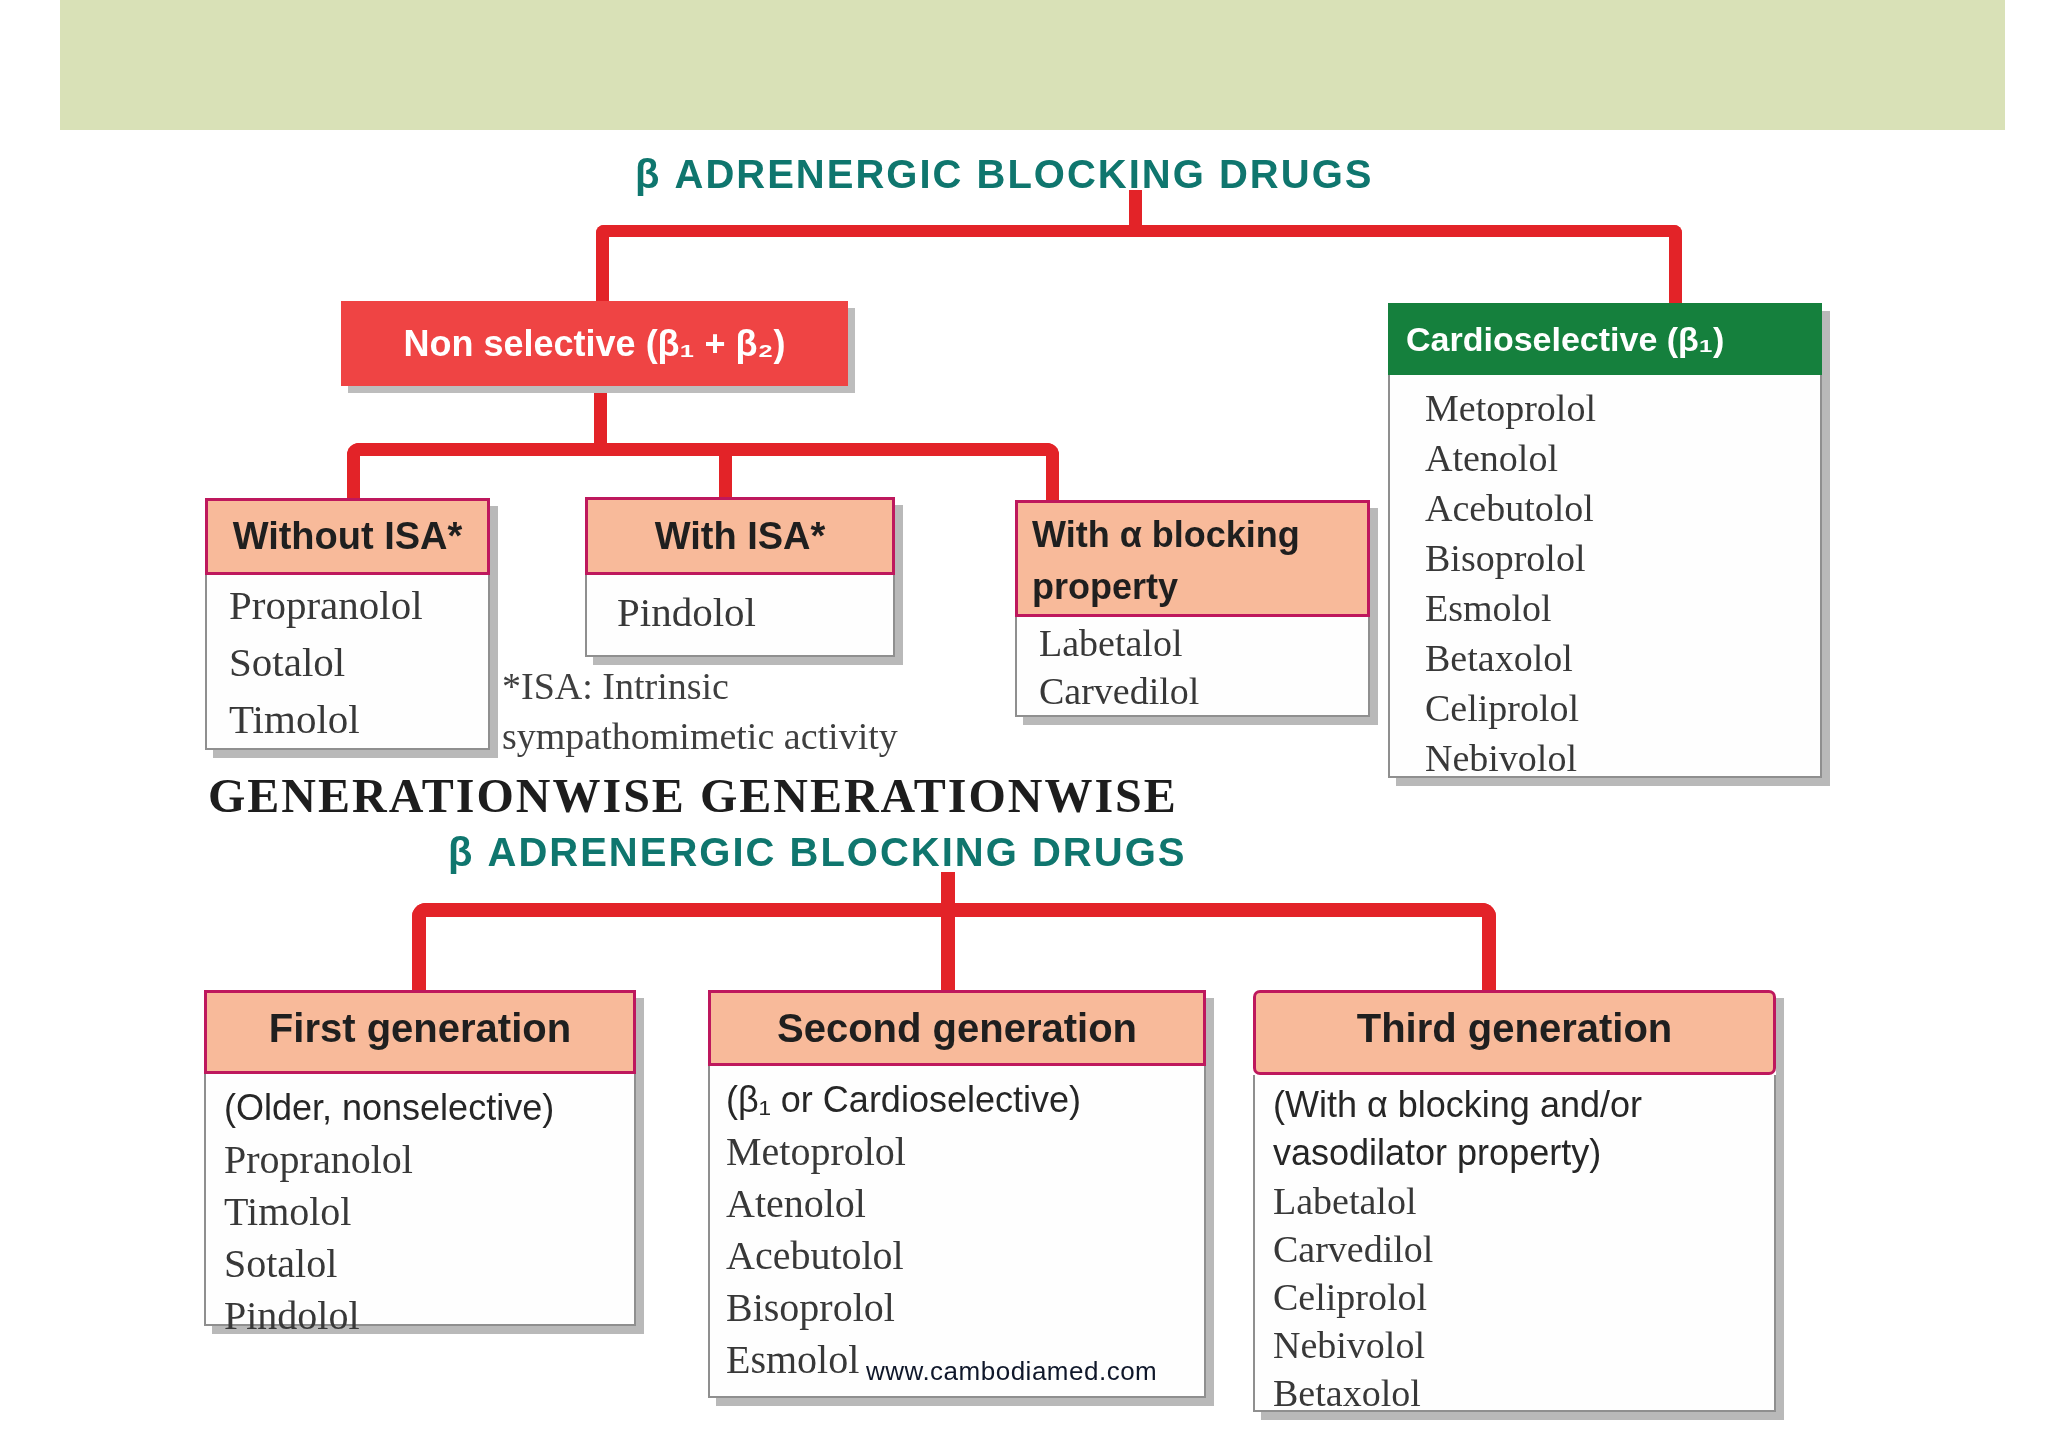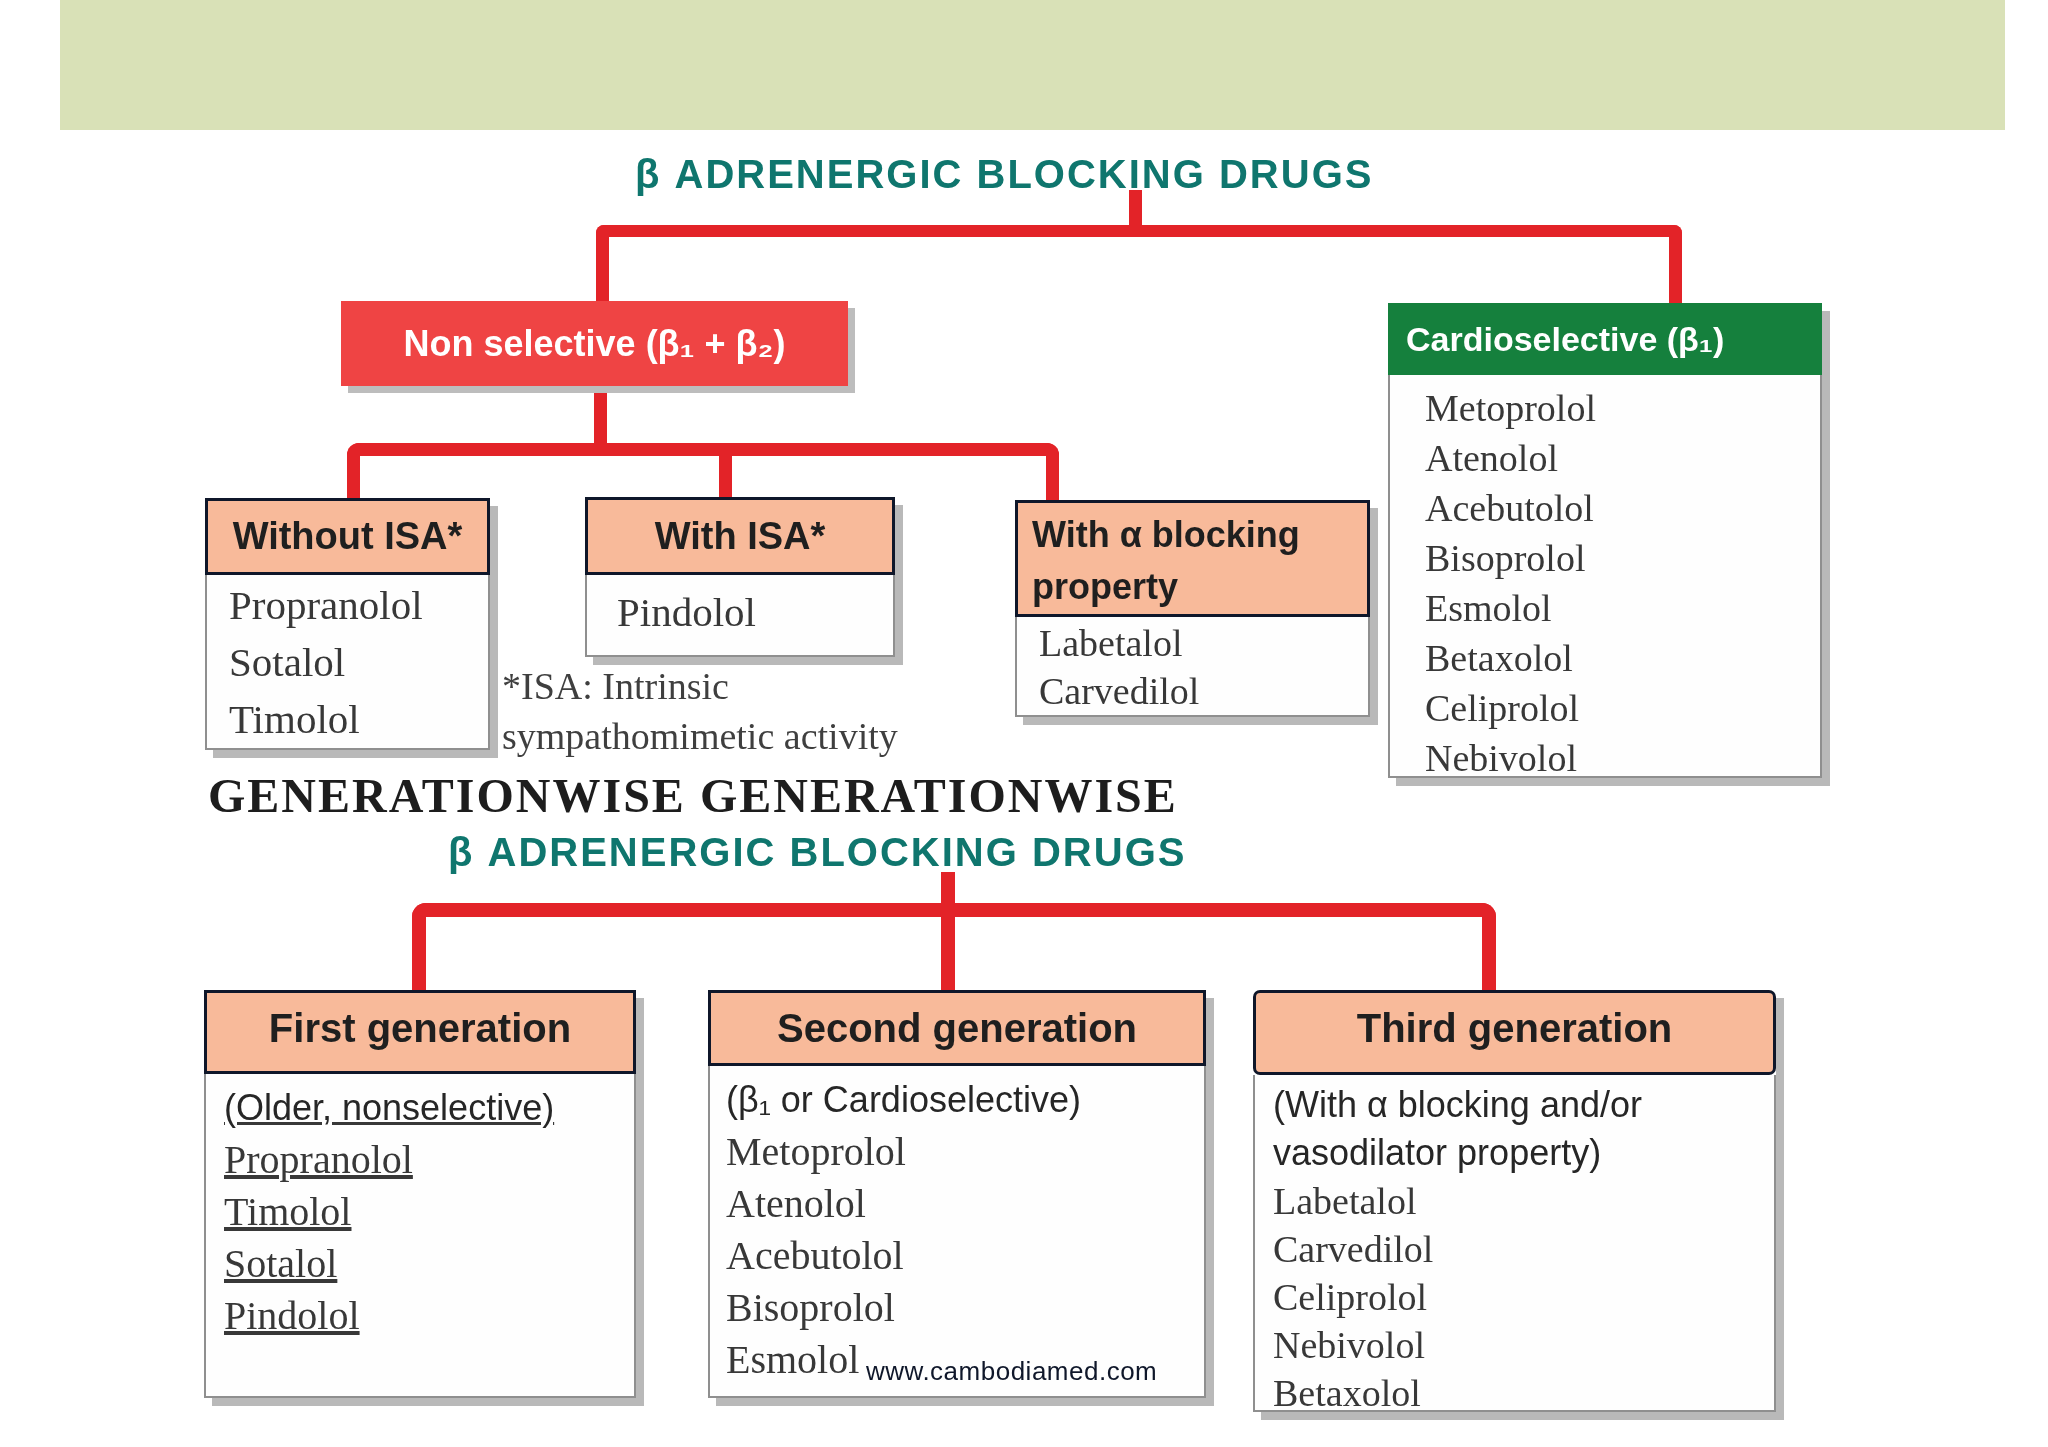--- a/index.html
+++ b/index.html
@@ -15,21 +15,21 @@
   .b2{border-width:13px 13px 0 13px;border-radius:12px 12px 0 0;}
   .b3{border-width:14px 14px 0 14px;border-radius:14px 14px 0 0;}
 
   .red-title{position:absolute;color:#0f766e;font-weight:bold;font-size:40px;
              letter-spacing:2px;white-space:nowrap;}
 
   .rootbox{position:absolute;background:#ef4444;color:#ffffff;font-weight:bold;
            text-align:center;box-shadow:7px 7px 0 #bdbdbd;}
 
   .nodebox{position:absolute;box-shadow:8px 8px 0 #b9b9b9;}
-  .hdr{box-sizing:border-box;background:#f8ba9a;border:3px solid #0f172a;
+  .hdr{box-sizing:border-box;background:#f8ba9a;border:3px solid #be185d;
        color:#1f1f1f;font-weight:bold;text-align:center;}
   .hdr-red{box-sizing:border-box;background:#15803d;color:#ffffff;font-weight:bold;
            text-align:left;}
   .bdy{box-sizing:border-box;background:#fefefe;border:2px solid #8f8f8f;border-top:none;
        font-family:"Liberation Serif","DejaVu Serif",serif;color:#383838;}
   .drug{white-space:nowrap;}
   .subtitle{font-family:"Liberation Sans","DejaVu Sans",sans-serif;color:#262626;}
 
   .note{position:absolute;font-family:"Liberation Serif","DejaVu Serif",serif;
         color:#3f3f3f;font-size:38px;white-space:nowrap;}
@@ -97,21 +97,21 @@
 
   <div class="heading" style="left:208px;top:768px;">GENERATIONWISE GENERATIONWISE</div>
 
   <div class="stem" style="left:941px;top:872px;width:14px;height:118px;"></div>
   <div class="bracket b3" style="left:412px;top:903px;width:1084px;height:89px;"></div>
 
   <div class="red-title" style="left:448px;top:830px;width:1000px;">β ADRENERGIC BLOCKING DRUGS</div>
 
   <div class="nodebox" style="left:204px;top:990px;width:432px;">
     <div class="hdr" style="height:84px;font-size:40px;line-height:70px;">First generation</div>
-    <div class="bdy" style="height:324px;font-size:40px;line-height:52px;padding:8px 6px 4px 18px;text-decoration:underline;">
+    <div class="bdy" style="height:252px;font-size:40px;line-height:52px;padding:8px 6px 4px 18px;">
       <div class="subtitle" style="font-size:36px;">(Older, nonselective)</div>
       <div>
           <div class="drug">Propranolol</div>
           <div class="drug">Timolol</div>
           <div class="drug">Sotalol</div>
           <div class="drug">Pindolol</div>
         </div>
     </div>
   </div>
 

